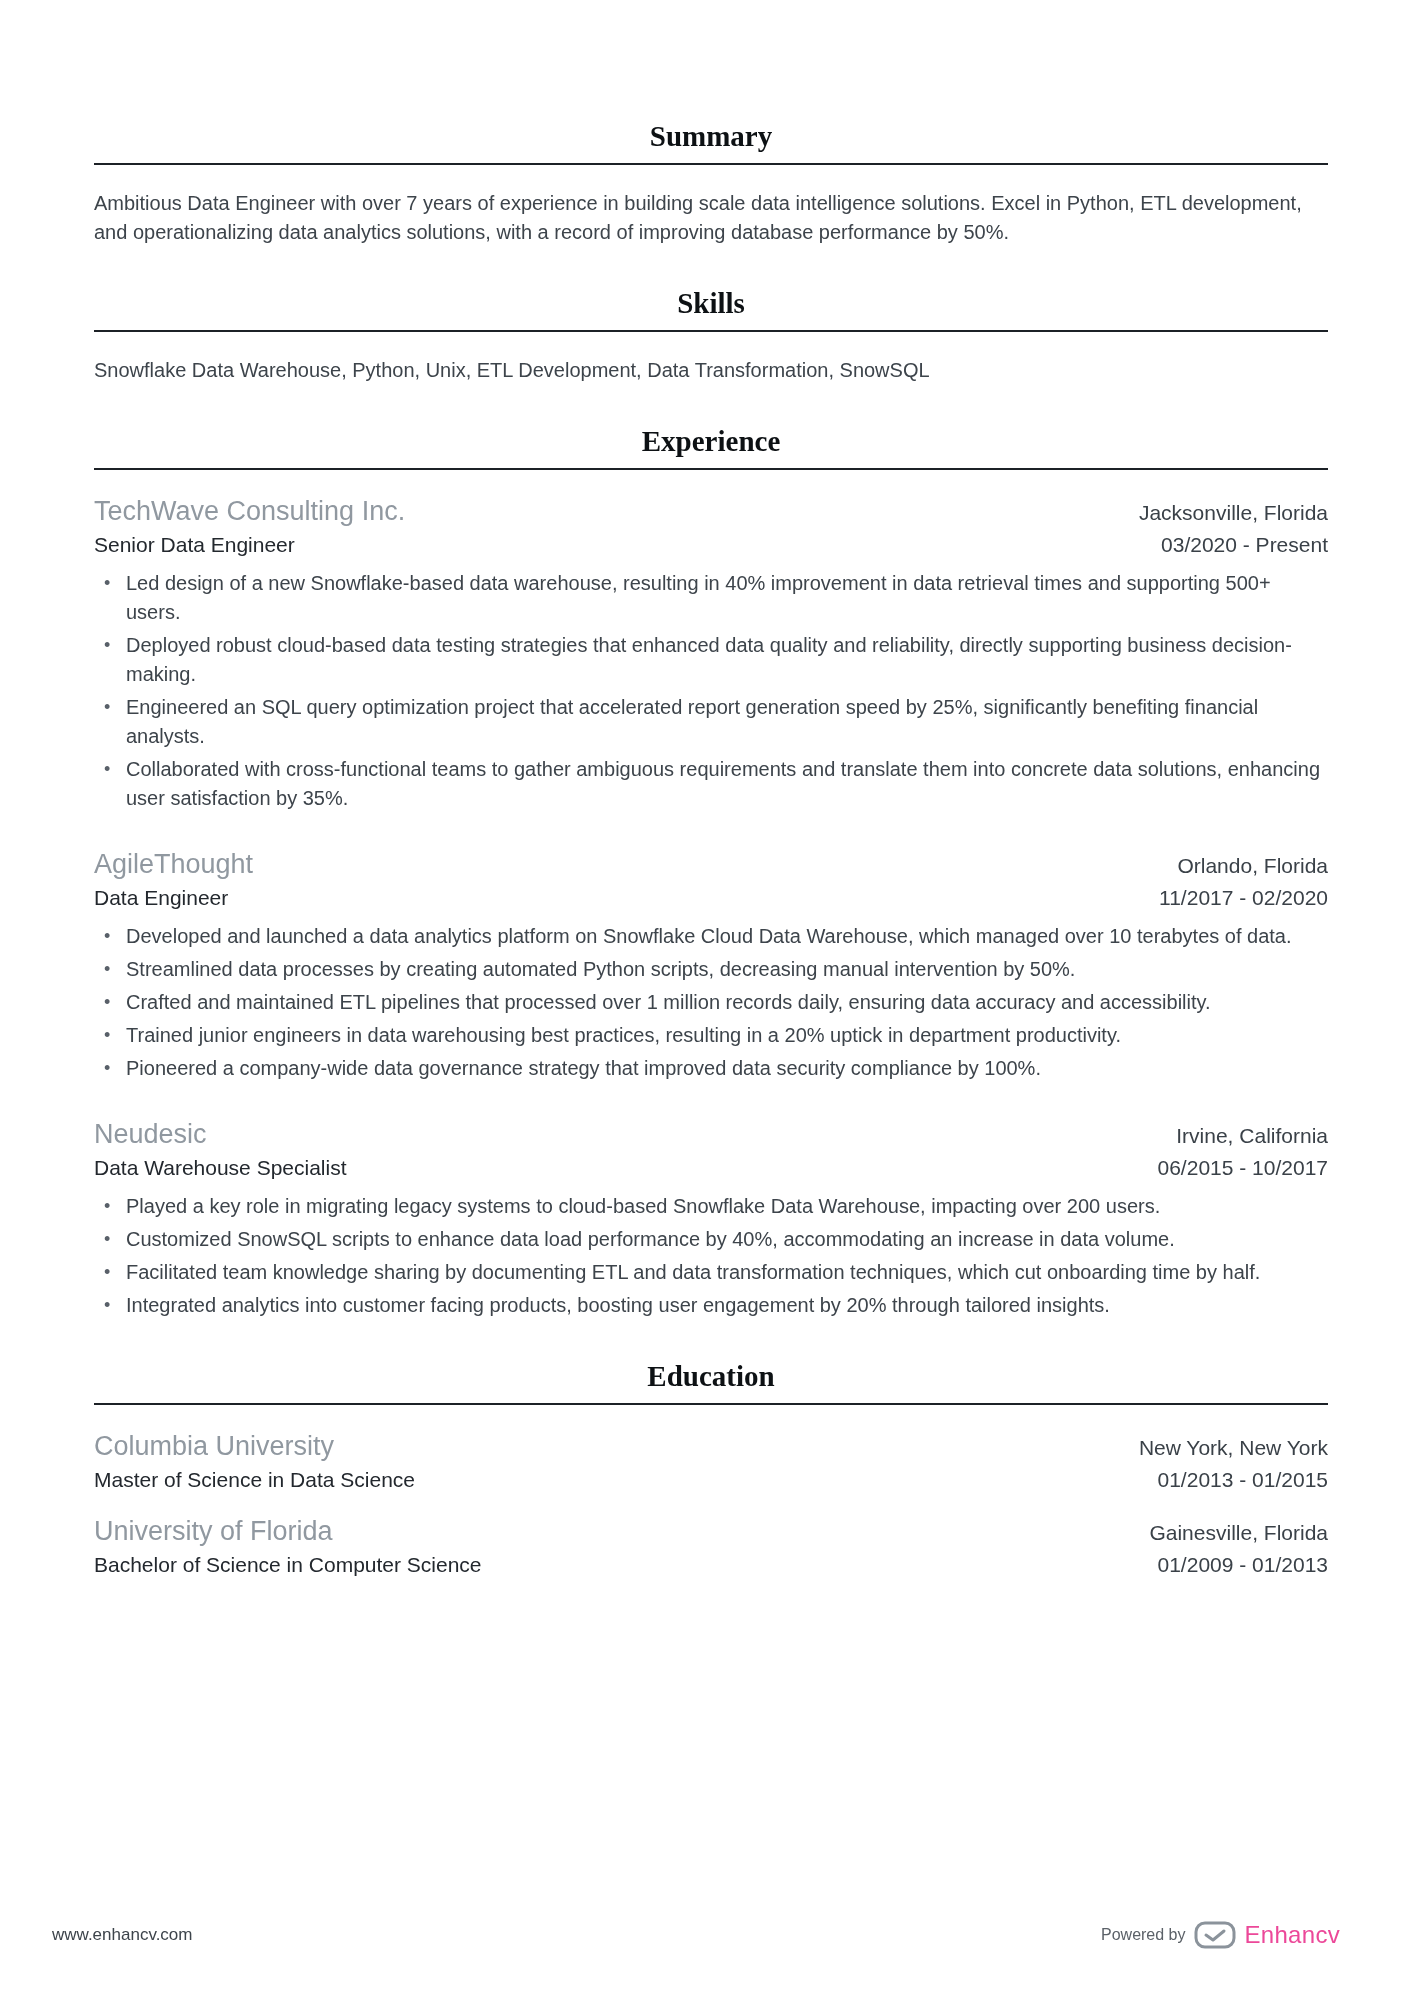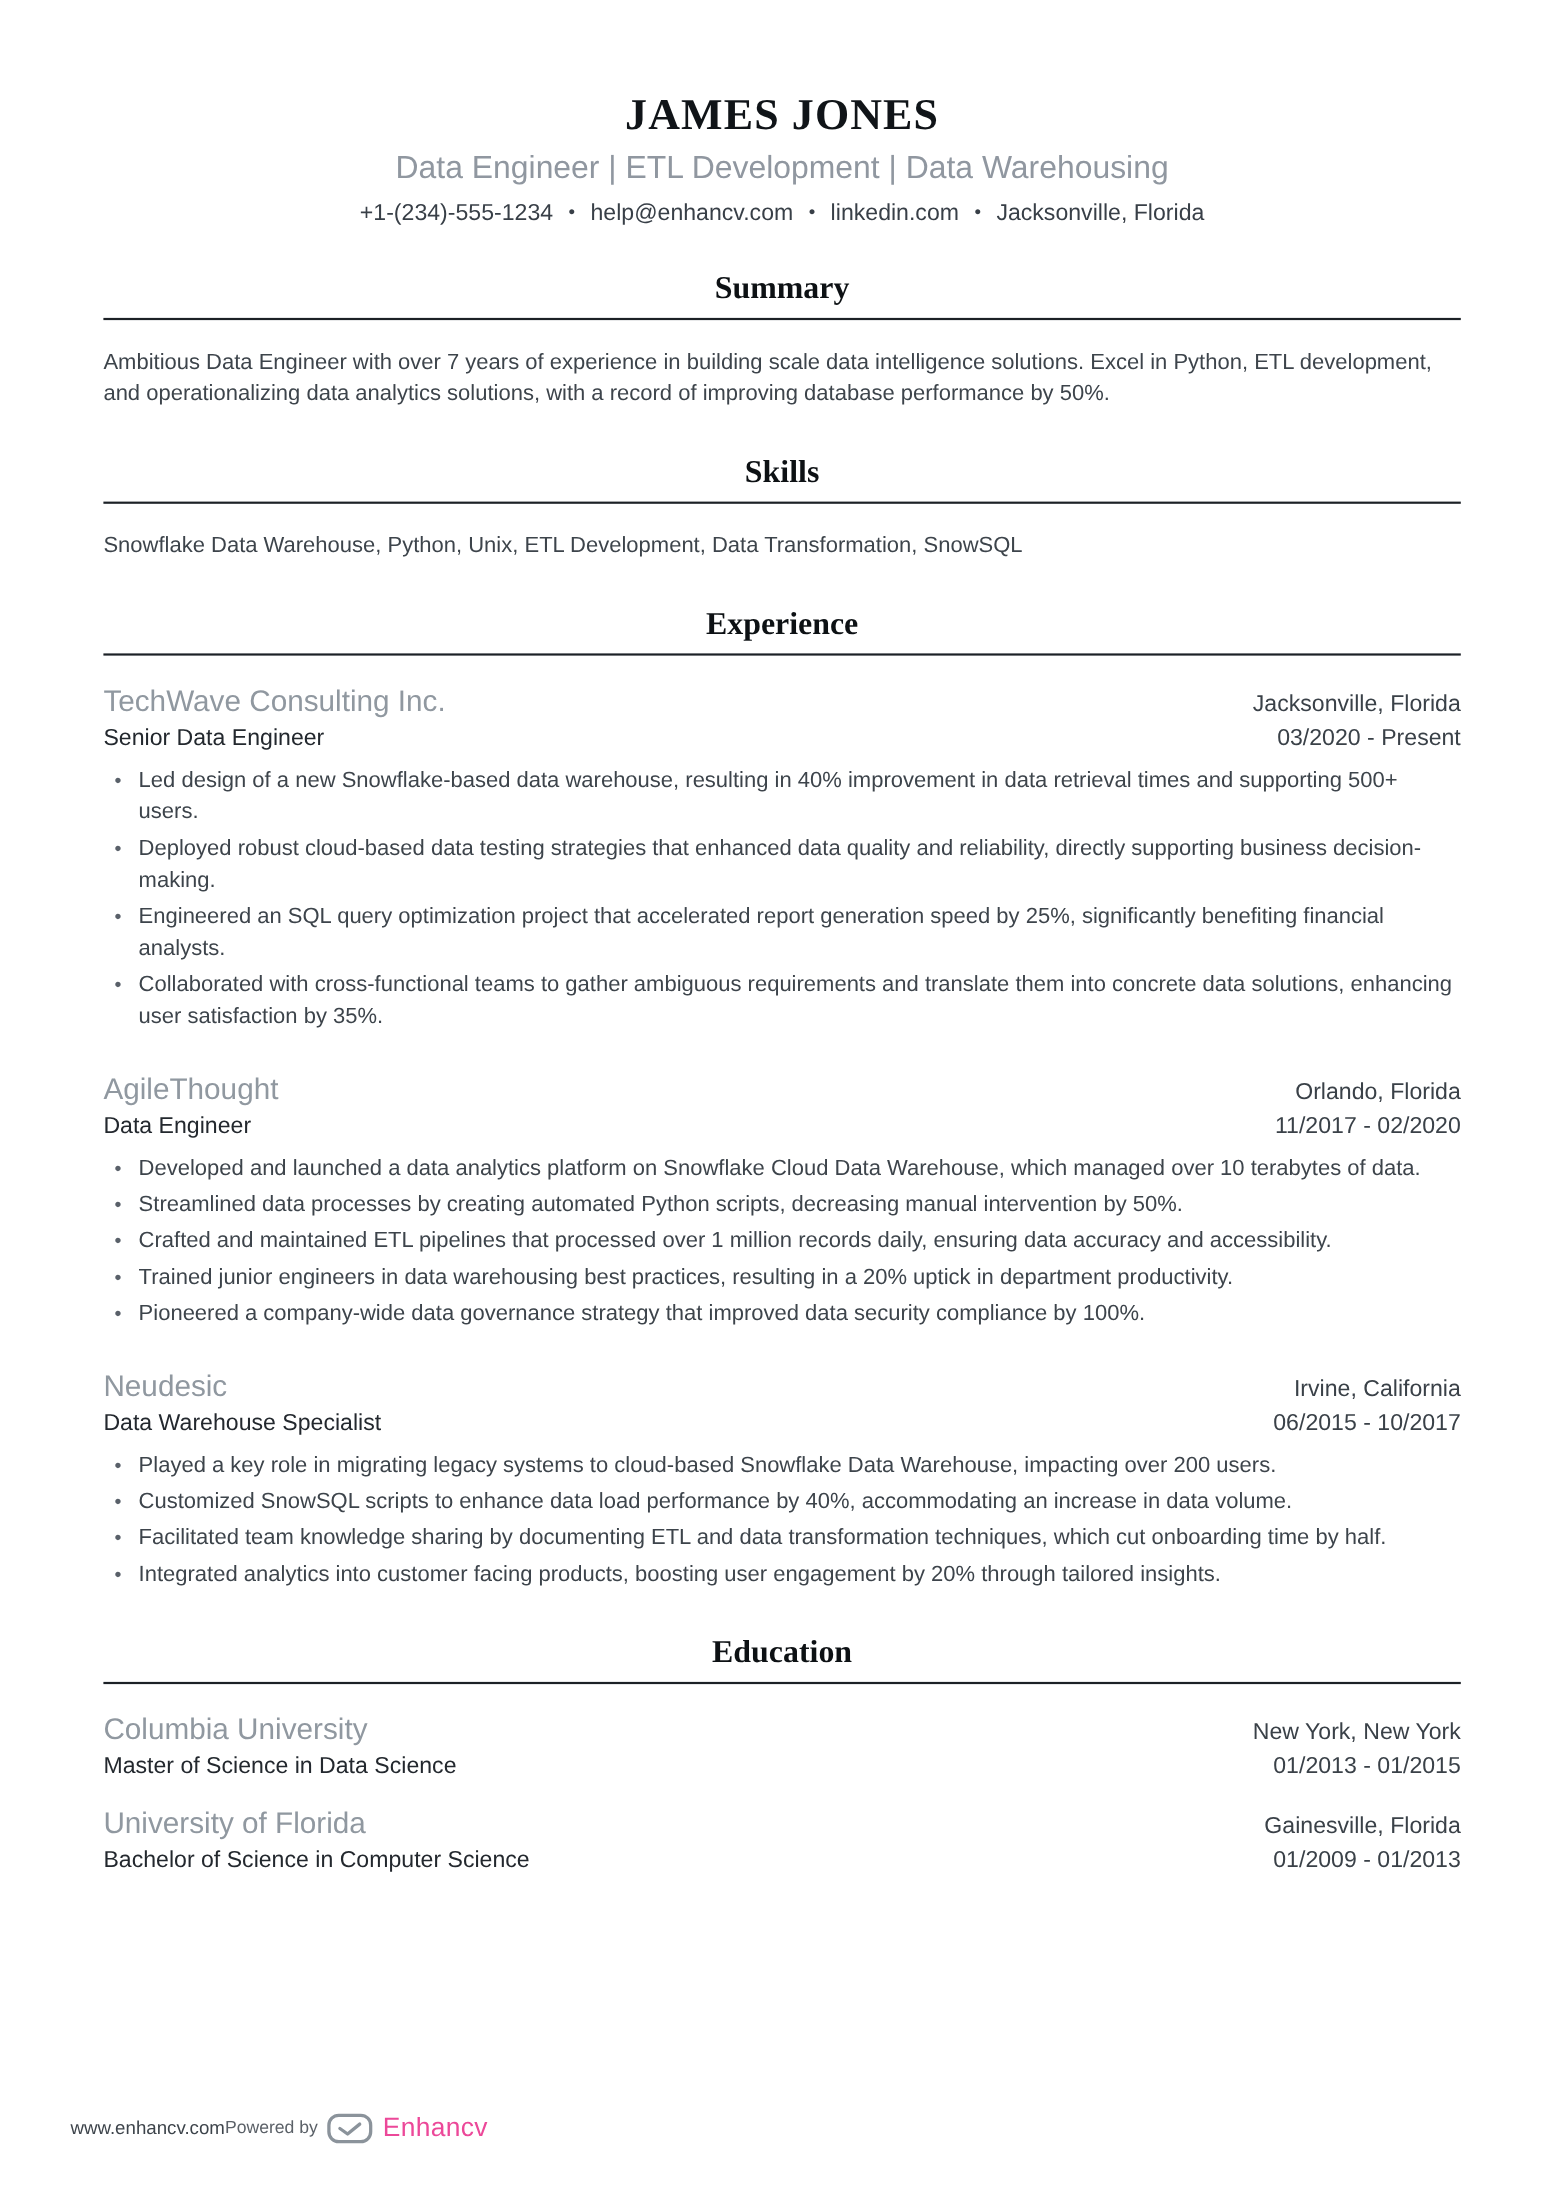--- a/index.html
+++ b/index.html
@@ -111,25 +111,25 @@
     left: 10px;
     top: 0;
     color: #596069;
     font-size: 18px;
   }
   .edu-entry { margin-top: 24px; }
   .edu-entry:first-of-type { margin-top: 26px; }
   
   .footer {
     position: absolute;
-    left: 64px;
+    left: 52px;
     right: 70px;
     bottom: 45px;
     display: flex;
-    justify-content: flex-start;
+    justify-content: space-between;
     align-items: center;
   }
   .footer-url {
     font-size: 17px;
     color: #3d444b;
   }
   .footer-brand {
     display: flex;
     align-items: center;
   }
@@ -144,27 +144,20 @@
     font-weight: 500;
     color: #ec4899;
     letter-spacing: 0.3px;
   }
 </style>
 </head>
 <body>
 
 <div class="page">
 
-  <header class="resume-header">
-    <h1 class="name">JAMES JONES</h1>
-    <div class="subtitle">Data Engineer | ETL Development | Data Warehousing</div>
-    <div class="contact-line">
-      <span class="contact-item">+1-(234)-555-1234</span><span class="contact-item">help@enhancv.com</span><span class="contact-item">linkedin.com</span><span class="contact-item">Jacksonville, Florida</span>
-    </div>
-  </header>
 
   <section class="section">
     <h2 class="section-heading">Summary</h2>
     <hr class="rule">
     <p class="section-body">Ambitious Data Engineer with over 7 years of experience in building scale data intelligence solutions. Excel in Python, ETL development, and operationalizing data analytics solutions, with a record of improving database performance by 50%.</p>
   </section>
 
   <section class="section">
     <h2 class="section-heading">Skills</h2>
     <hr class="rule">

